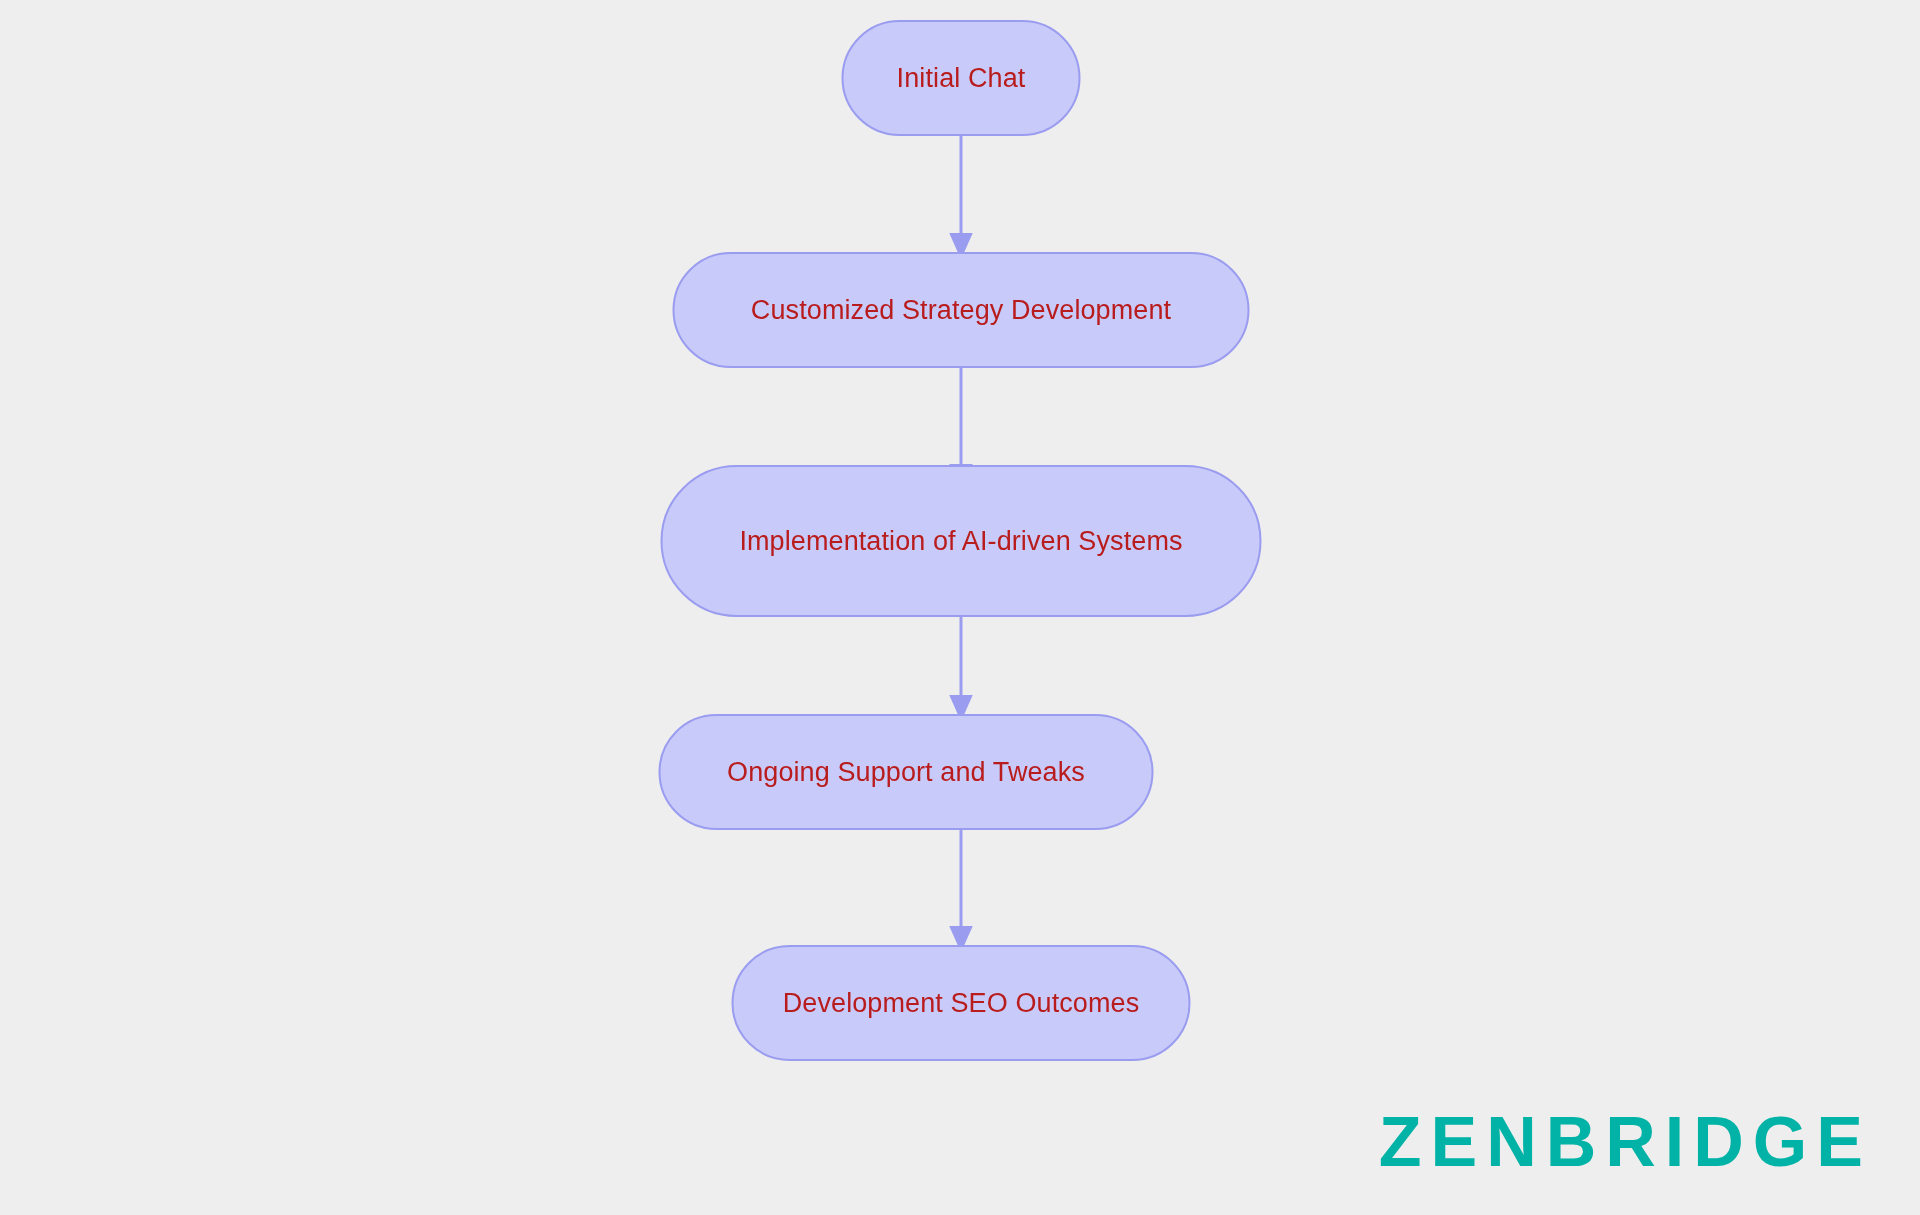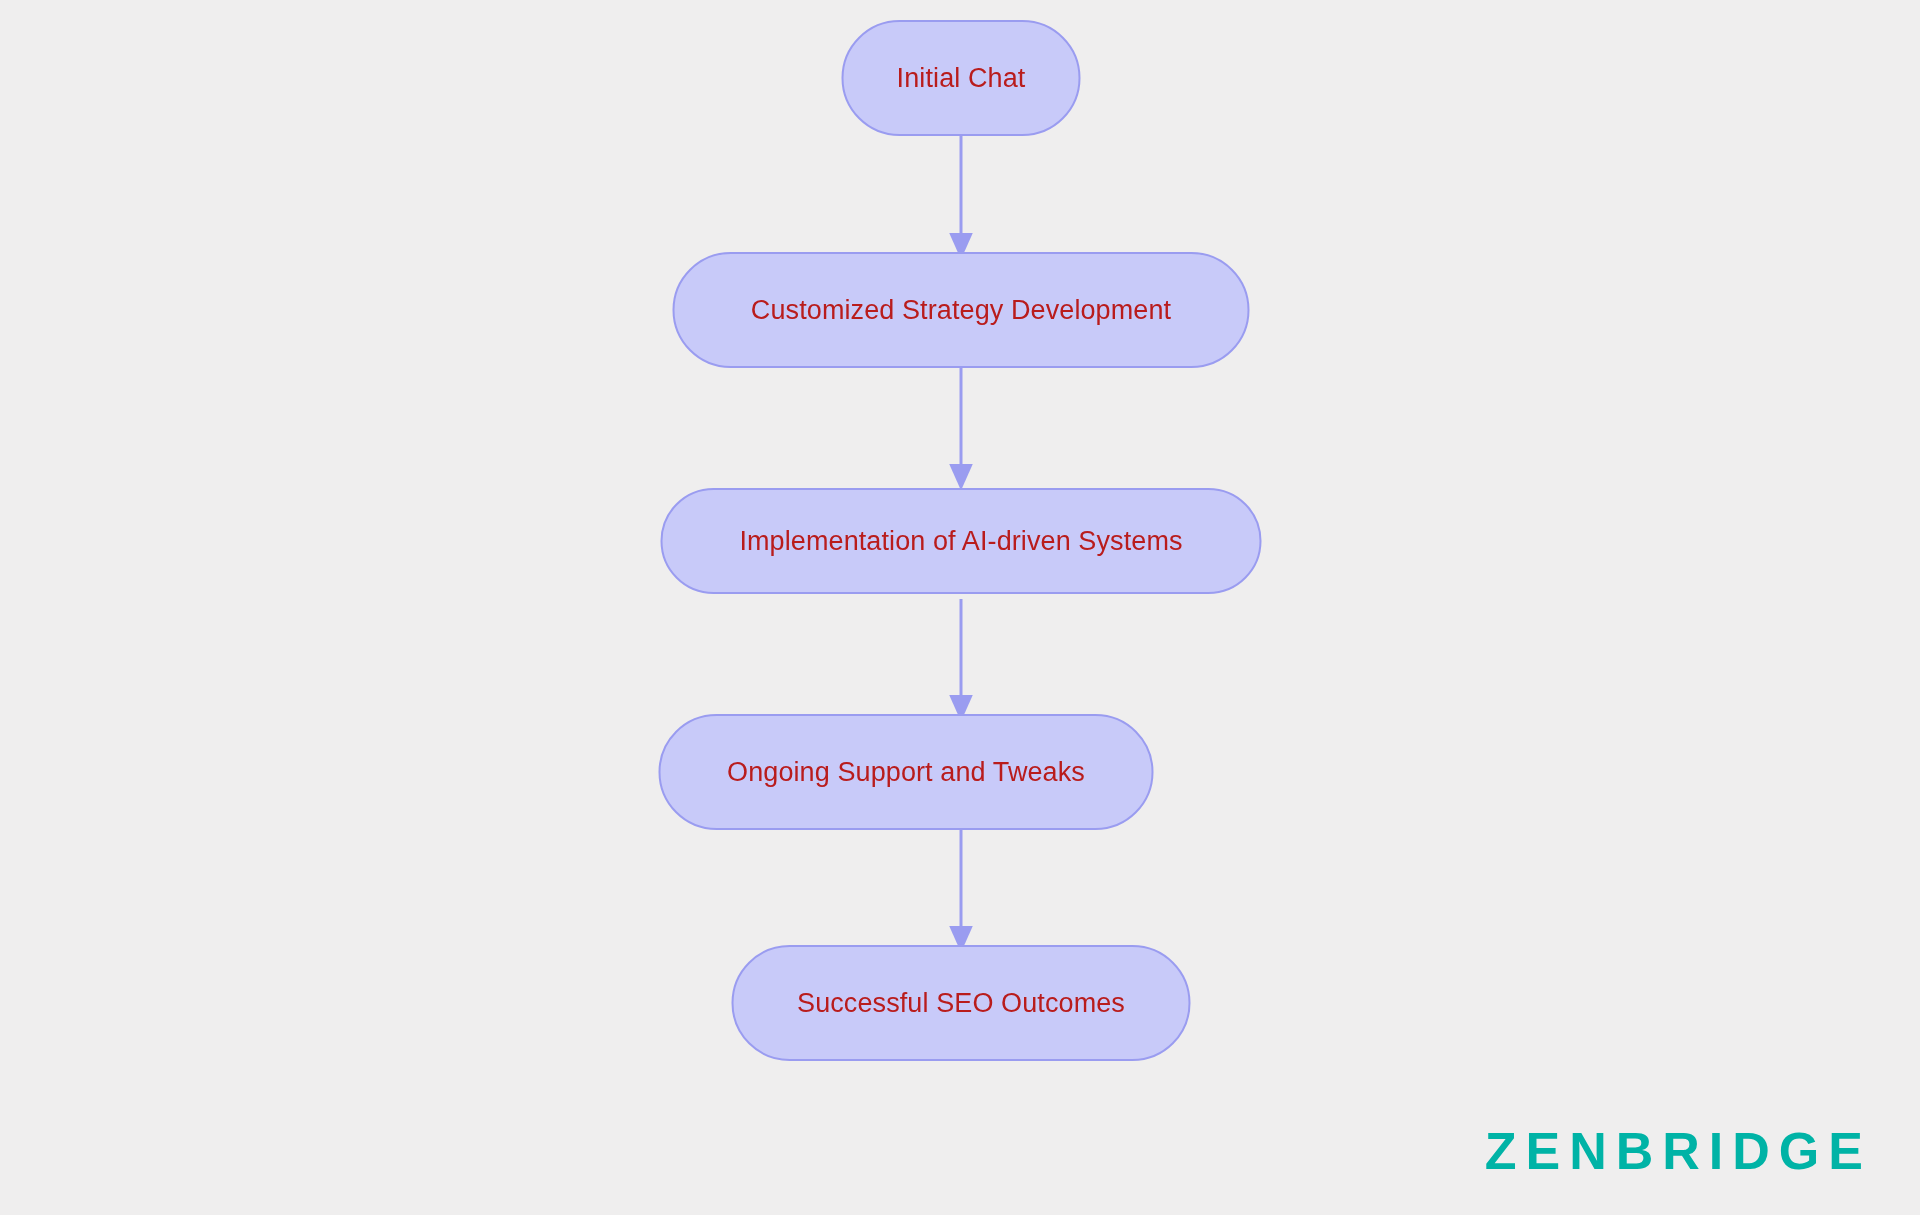--- a/index.html
+++ b/index.html
@@ -52,32 +52,32 @@
     font-size: 27px;
     font-weight: 400;
     letter-spacing: 0.1px;
     white-space: nowrap;
     line-height: 1;
     text-align: center;
   }
 
   #node-0 { left: 961px; top: 78px;   width: 239px; height: 116px; }
   #node-1 { left: 961px; top: 310px;  width: 577px; height: 116px; align-items: center; }
-  #node-2 { left: 961px; top: 541px;  width: 601px; height: 106px; }
+  #node-2 { left: 961px; top: 541px;  width: 601px; height: 152px; }
   #node-3 { left: 906px; top: 772px;  width: 495px; height: 116px; }
   #node-4 { left: 961px; top: 1003px; width: 459px; height: 116px; }
 
   
   #brand-logo {
     position: absolute;
     right: 48px;
     bottom: 38px;
     color: #00b3a6;
     font-family: "Liberation Sans", sans-serif;
-    font-size: 52px;
+    font-size: 70px;
     font-weight: bold;
     letter-spacing: 9px;
     line-height: 1;
     white-space: nowrap;
     user-select: none;
   }
 </style>
 </head>
 <body>
 
@@ -109,18 +109,18 @@
 
   <div class="node" id="node-2">
     <span class="node-label">Implementation of AI-driven Systems</span>
   </div>
 
   <div class="node" id="node-3">
     <span class="node-label">Ongoing Support and Tweaks</span>
   </div>
 
   <div class="node" id="node-4">
-    <span class="node-label">Successful SEO Outcomes</span>
+    <span class="node-label">Development SEO Outcomes</span>
   </div>
 
   <div id="brand-logo">ZENBRIDGE</div>
 
 </div>
 
 </body></html>

